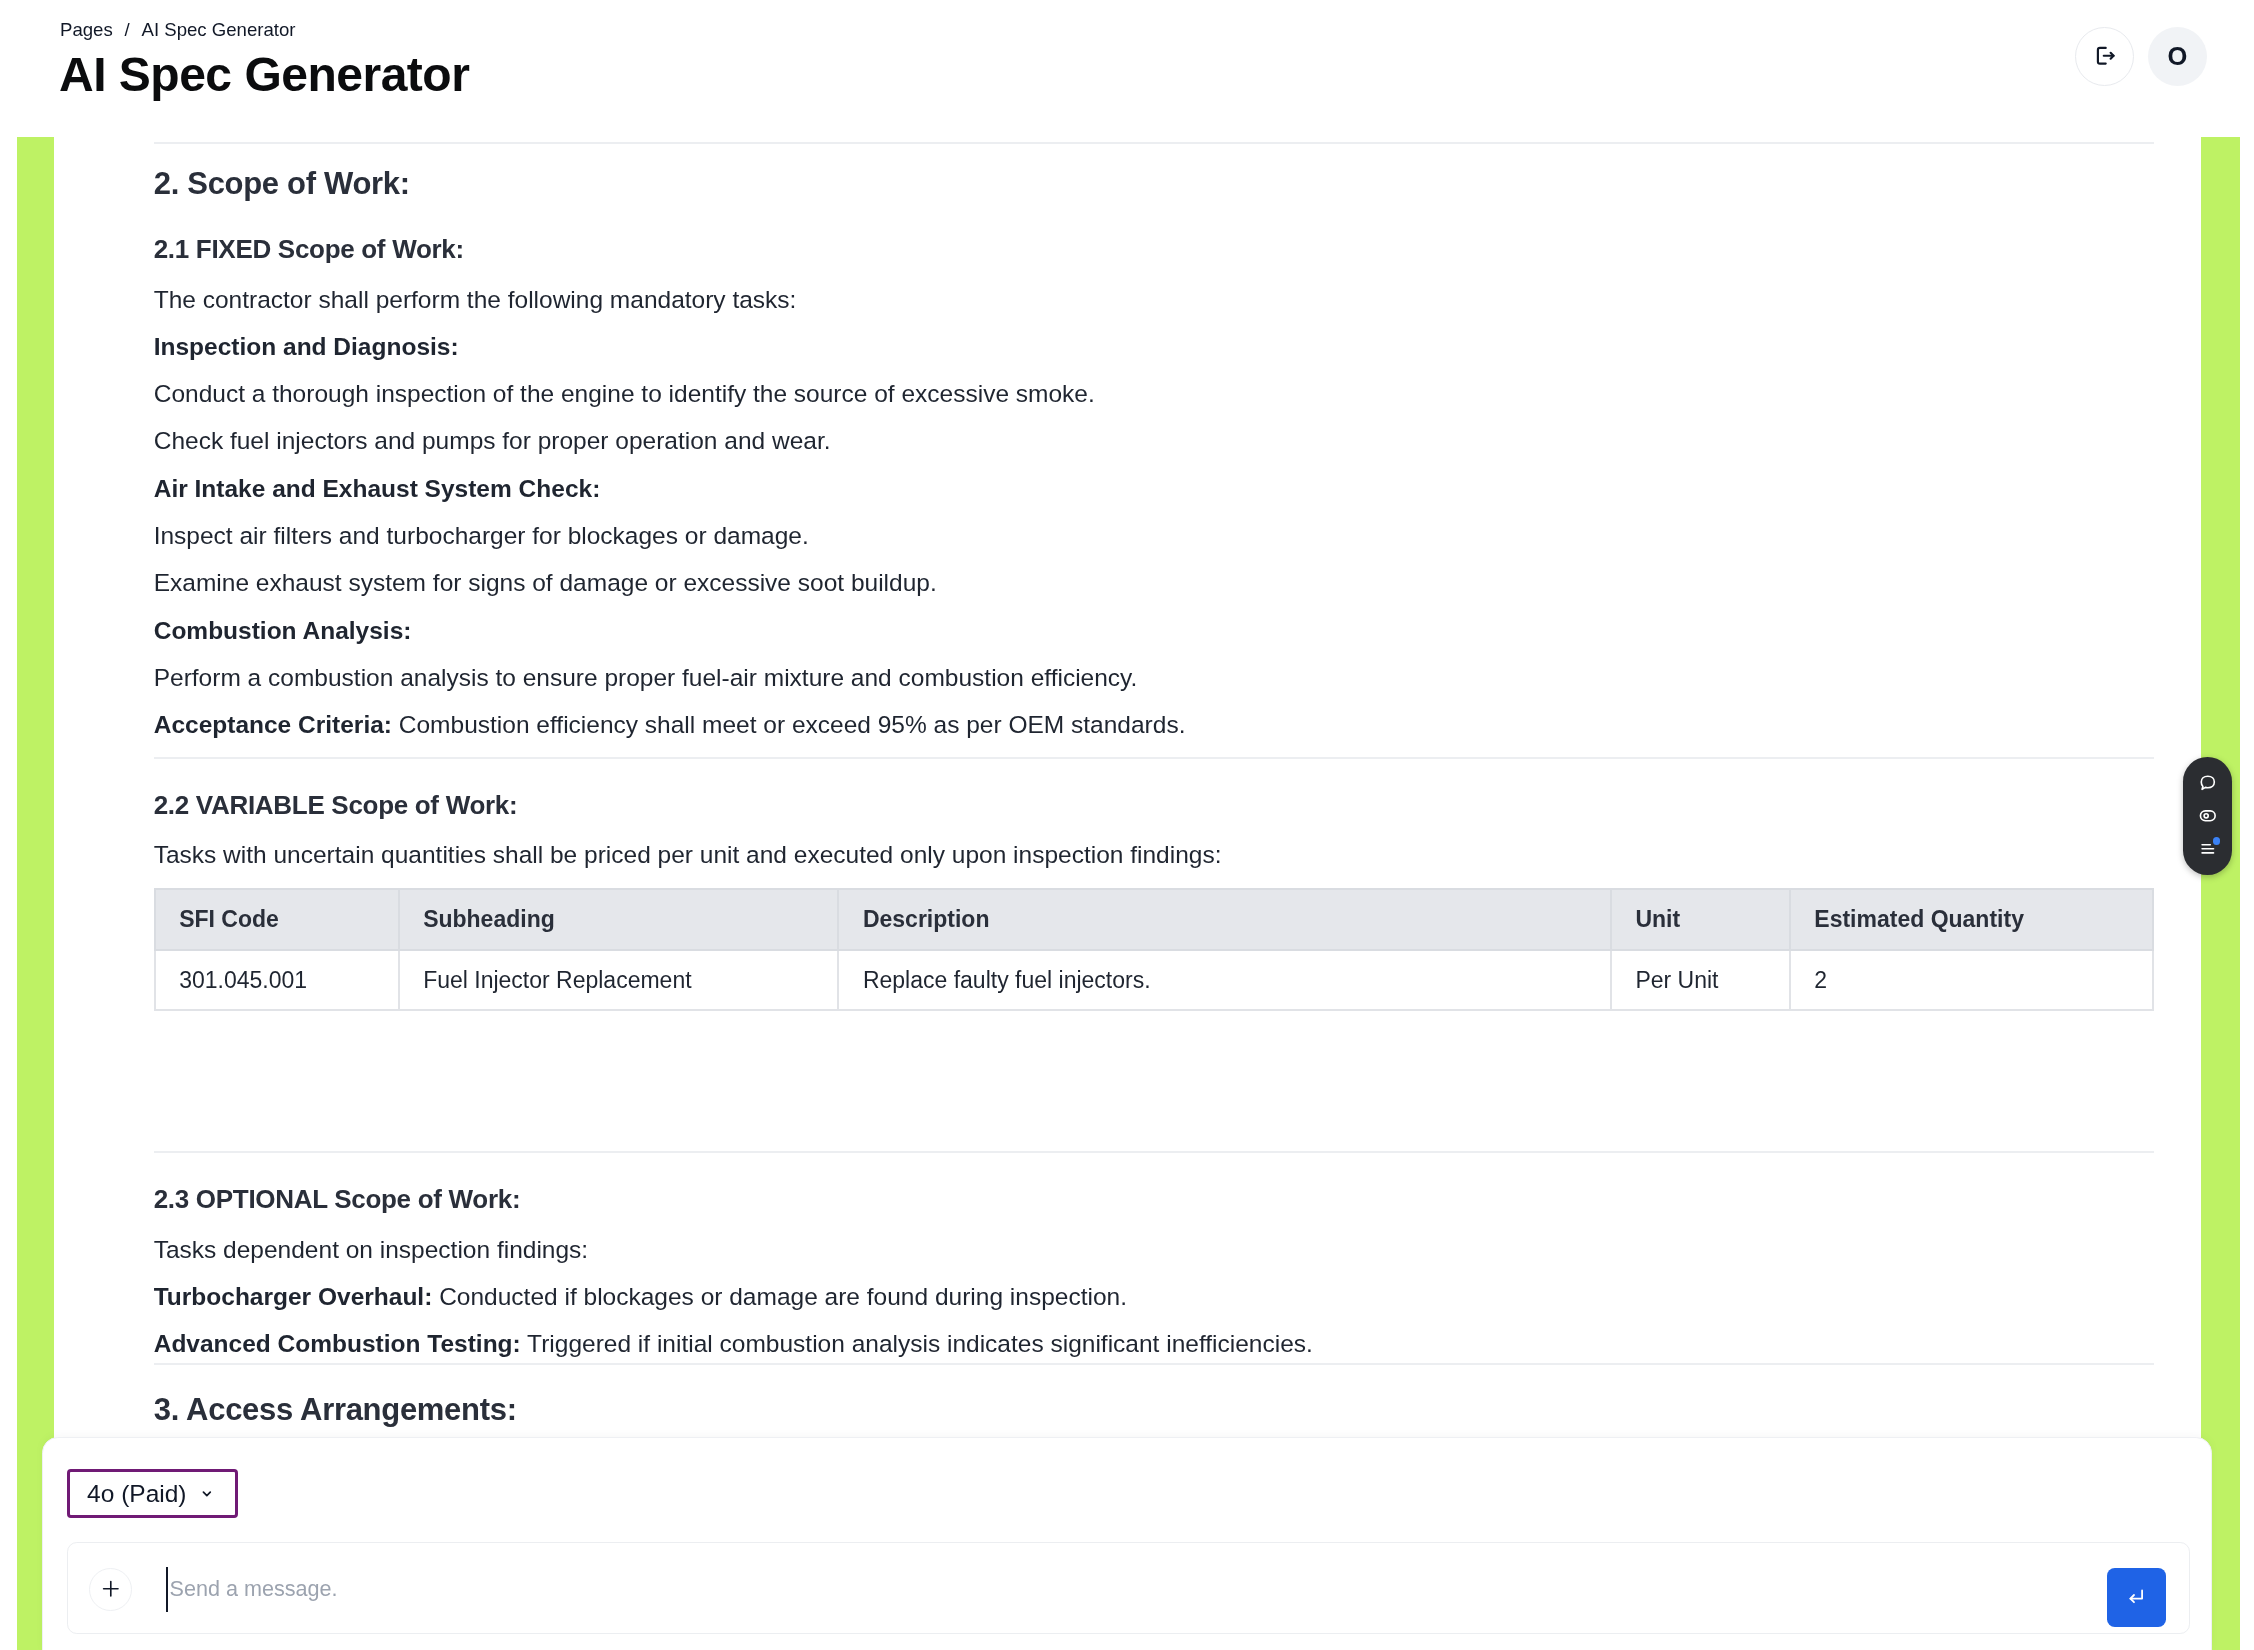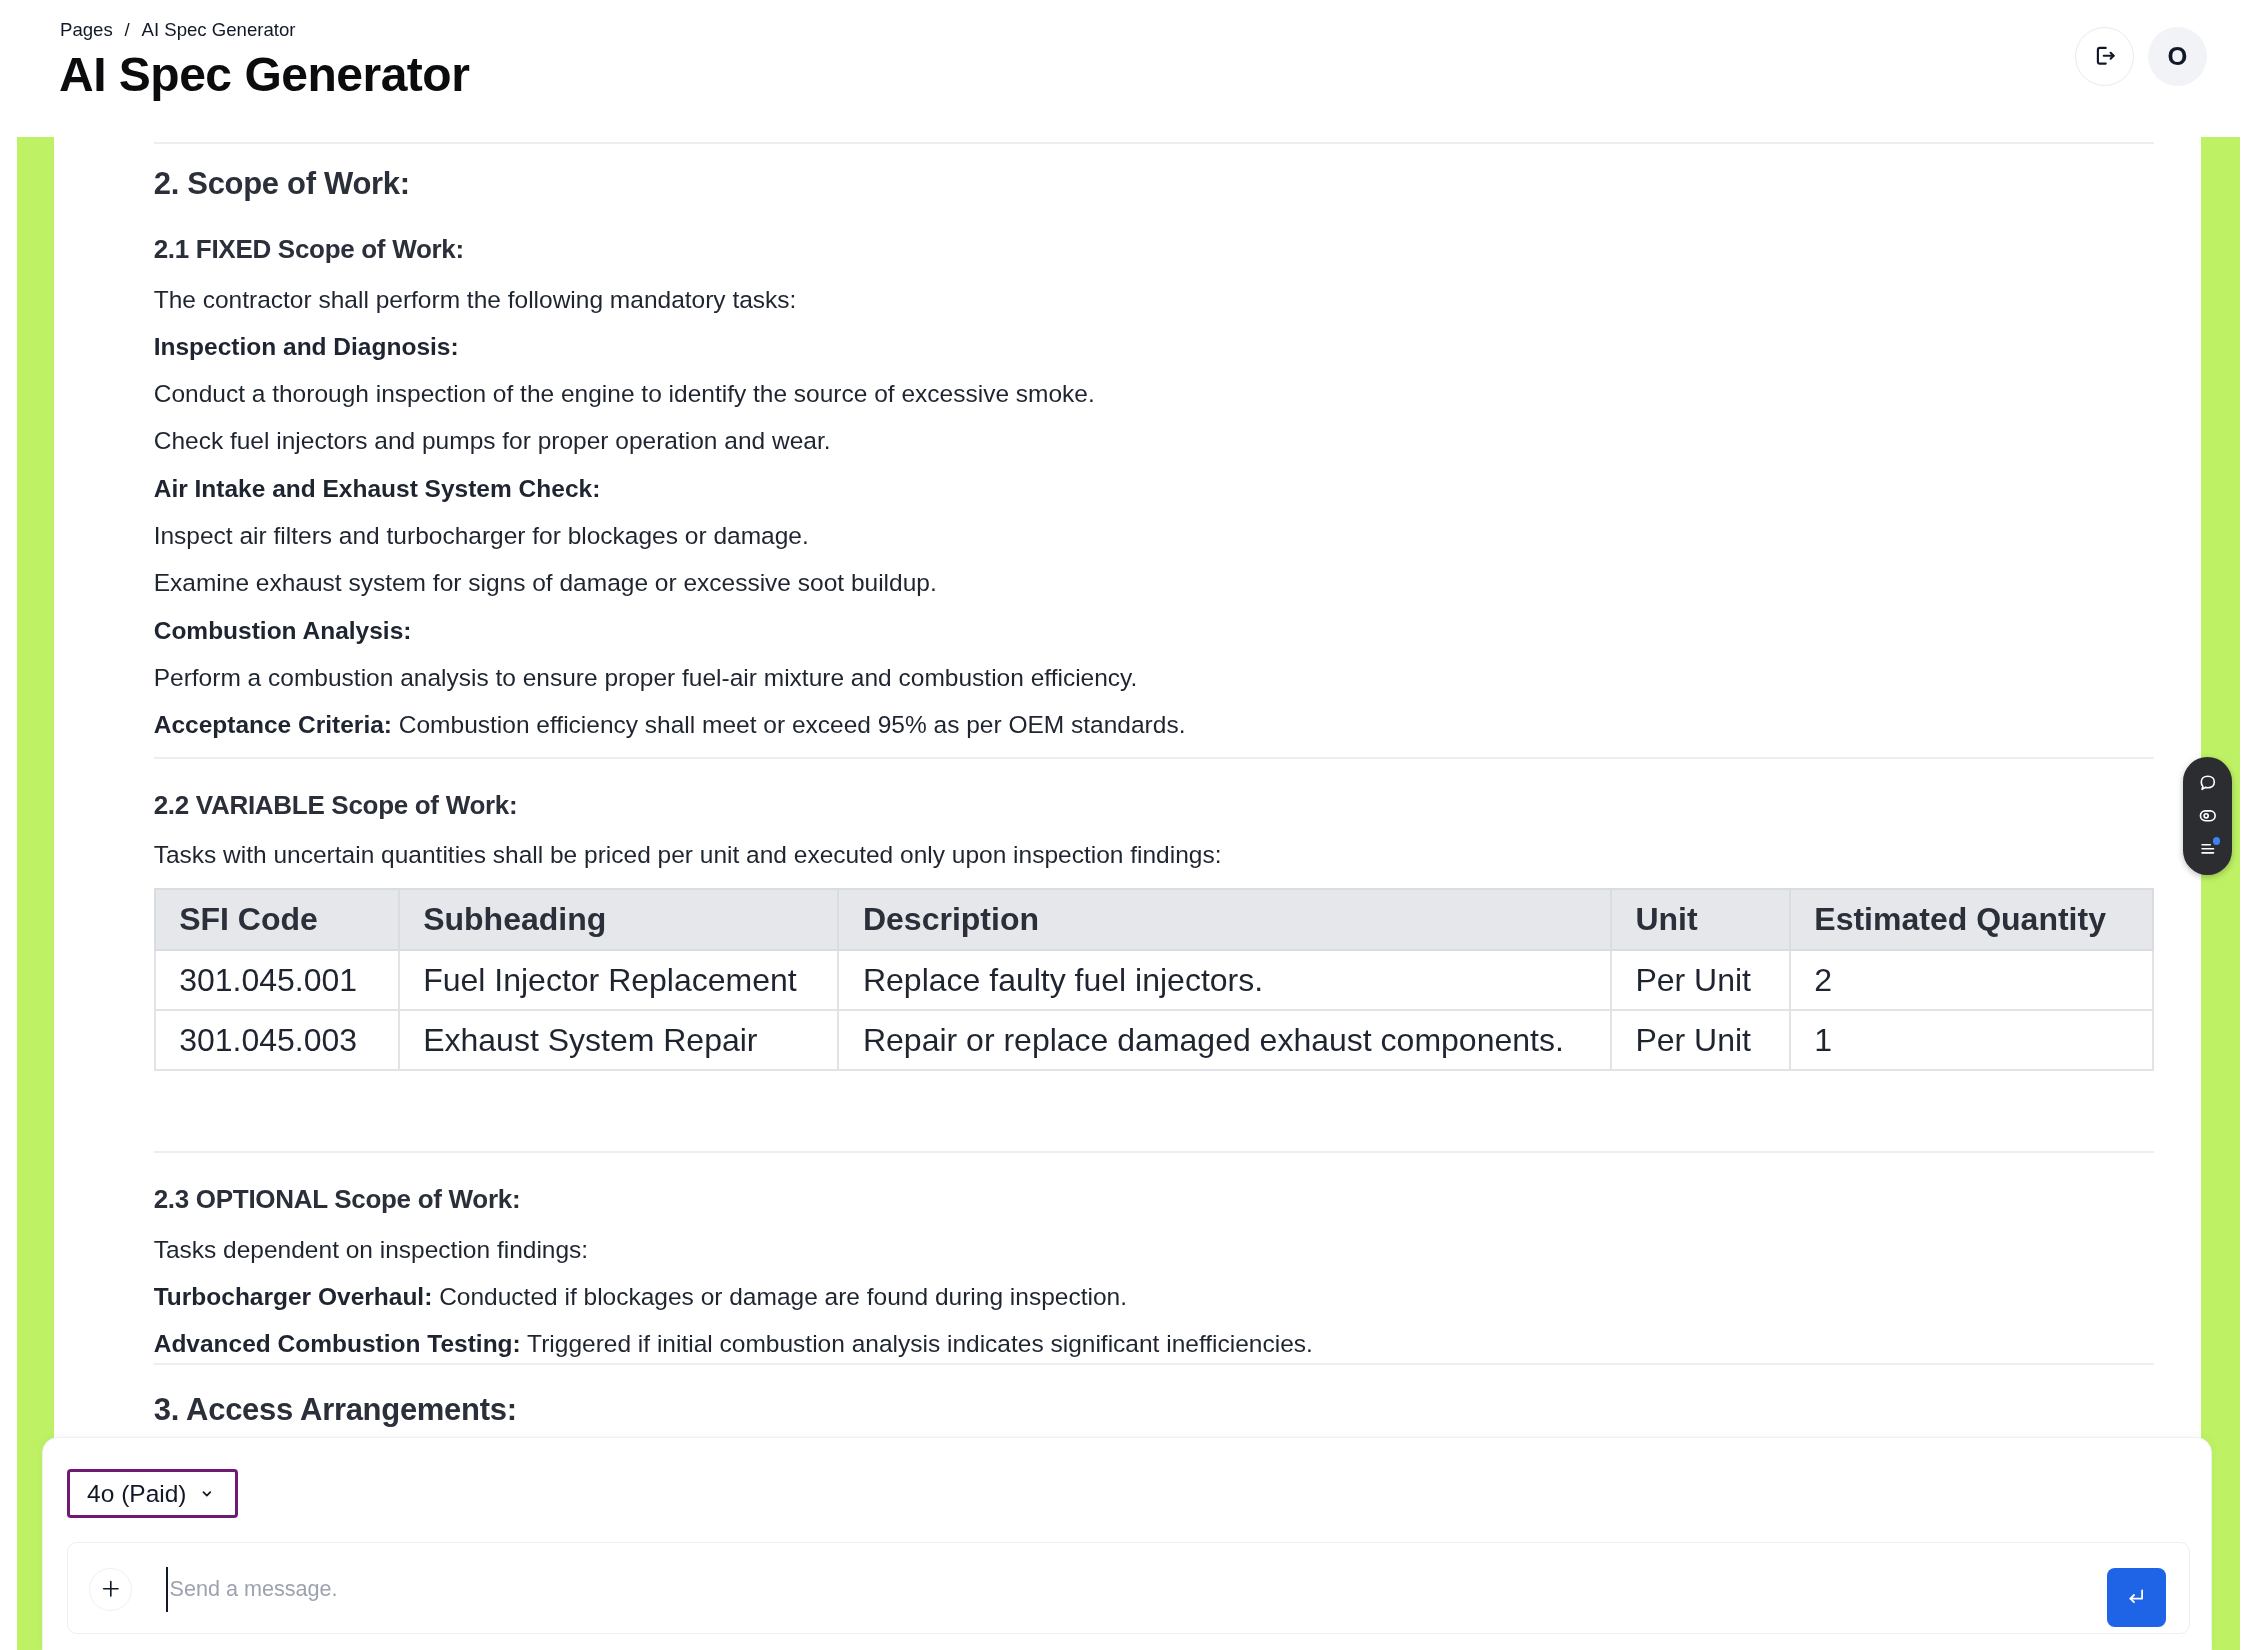--- a/index.html
+++ b/index.html
@@ -20,21 +20,21 @@
     .content { position: absolute; left: 100px; top: 0; width: 2000px; }
     .hr { height: 2px; background: #eceef1; width: 2000px; }
     .hr.top { position: absolute; top: 4.9px; }
 
     .h2 { position: absolute; font-size: 31px; font-weight: 700; color: #2a2f3a; letter-spacing: -0.3px; }
     .h3 { position: absolute; font-size: 26px; font-weight: 700; color: #2a2f3a; letter-spacing: -0.3px; }
     .p  { position: absolute; font-size: 24.5px; color: #1f2530; white-space: nowrap; }
     .p b { font-weight: 700; color: #1f2530; }
     .rule { position: absolute; height: 2px; background: #eceef1; width: 2000px; }
 
-    table.spec { position: absolute; left: 0; top: 751px; width: 2000px; border-collapse: collapse; font-size: 32px; }
+    table.spec { position: absolute; left: 0; top: 751px; width: 2000px; border-collapse: collapse; font-size: 23px; }
     table.spec th { background: #e5e7eb; text-align: left; font-weight: 700; color: #2a2f3a; height: 61px; padding: 0 23.5px; border: 2px solid #d9dce1; }
     table.spec td { height: 60px; padding: 0 23.5px; border: 2px solid #e1e3e7; color: #1f2530; background: #ffffff; }
 
     .side-pill { position: absolute; left: 2183px; top: 757px; width: 49px; height: 118px; background: #2b2d31; border-radius: 24.5px; display: flex; flex-direction: column; align-items: center; justify-content: space-around; padding: 9.8px 0; box-shadow: 0 2px 5.9px rgba(0,0,0,0.25); }
     .side-pill .ic { width: 21.6px; height: 21.6px; display: flex; align-items: center; justify-content: center; position: relative; cursor: pointer; }
     .side-pill .dot { position: absolute; top: -1px; right: -2px; width: 7.8px; height: 7.8px; border-radius: 50%; background: #3b82f6; }
 
     .composer { position: absolute; left: 42px; top: 1437px; width: 2170px; height: 214px; background: #ffffff; border: 1px solid #eef0f3; border-radius: 15.7px 15.7px 0 0; box-shadow: 0 -2px 9.8px rgba(0,0,0,0.03); }
     .model-select { position: absolute; left: 23.5px; top: 31px; height: 49px; padding: 0 21.6px 0 17.6px; border: 3px solid #701a75; border-radius: 3.9px; background: #ffffff; display: flex; align-items: center; gap: 13.7px; font-size: 24.5px; color: #111827; cursor: pointer; }
     .input-wrap { position: absolute; left: 23.5px; top: 104px; width: 2123px; height: 92px; border: 1px solid #eceef1; border-radius: 9.8px; background: #ffffff; }
@@ -111,27 +111,20 @@
           </tr>
         </thead>
         <tbody>
           <tr>
             <td>301.045.001</td>
             <td>Fuel Injector Replacement</td>
             <td>Replace faulty fuel injectors.</td>
             <td>Per Unit</td>
             <td>2</td>
           </tr>
-          <tr>
-            <td>301.045.003</td>
-            <td>Exhaust System Repair</td>
-            <td>Repair or replace damaged exhaust components.</td>
-            <td>Per Unit</td>
-            <td>1</td>
-          </tr>
         </tbody>
       </table>
 
       <div class="rule" style="top:1014px"></div>
 
       <h3 class="h3" style="top:1047px">2.3 OPTIONAL Scope of Work:</h3>
       <p class="p" style="top:1099px">Tasks dependent on inspection findings:</p>
       <p class="p" style="top:1146px"><b>Turbocharger Overhaul:</b><span> Conducted if blockages or damage are found during inspection.</span></p>
       <p class="p" style="top:1193px"><b>Advanced Combustion Testing:</b><span> Triggered if initial combustion analysis indicates significant inefficiencies.</span></p>
 

